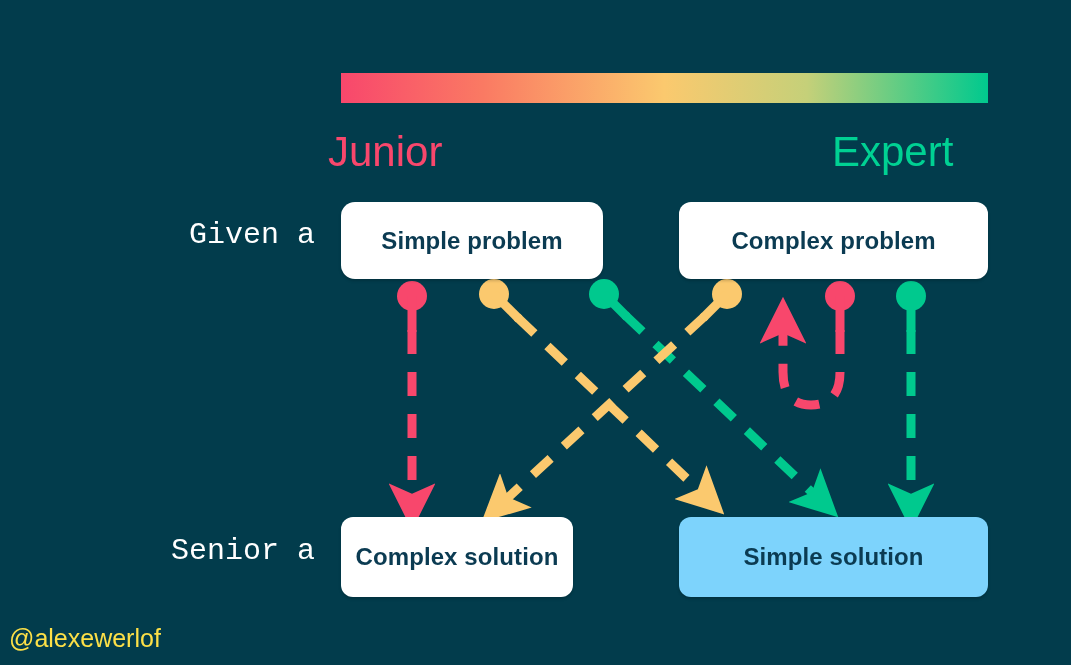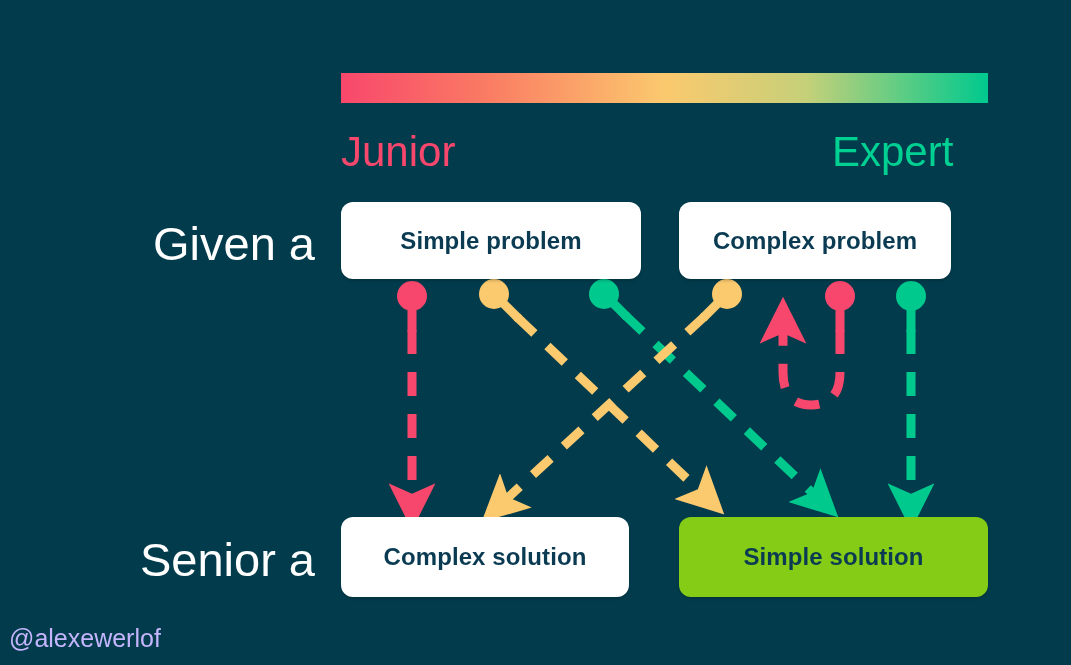--- a/index.html
+++ b/index.html
@@ -20,54 +20,55 @@
   }
 
   
   .level-label{
     position:absolute;
     font-size:42px;
     font-weight:400;
     line-height:1;
     white-space:nowrap;
   }
-  #lvl-junior{left:341px;top:131px;}
+  #lvl-junior{left:328px;top:131px;}
   #lvl-senior{left:593px;top:131px;}
   #lvl-expert{left:832px;top:131px;}
 
   
   .row-label{
     position:absolute;
     color:#ffffff;
-    font-size:47px;
+    font-size:30px;
     font-weight:400;
     line-height:1;
     white-space:nowrap;
     text-align:left;
+    font-family:Liberation Mono, monospace;
   }
   #row-given{right:756px;top:220px;}
   #row-creates{right:756px;top:536px;}
 
   
   .node{
     position:absolute;
     background:#ffffff;
     border-radius:12px;
     display:flex;
     align-items:center;
     justify-content:center;
     color:#0b3b52;
     font-size:24px;
     font-weight:bold;
     letter-spacing:.1px;
     box-shadow:0 2px 3px rgba(0,0,0,.18);
   }
-  #node-simple-problem  {left:341px;top:202px;width:300px;height:77px;}
-  #node-complex-problem {left:679px;top:202px;width:272px;height:77px;}
-  #node-complex-solution{left:341px;top:517px;width:288px;height:80px;}
+  #node-simple-problem  {left:341px;top:202px;width:262px;height:77px;border-radius:14px;}
+  #node-complex-problem {left:679px;top:202px;width:309px;height:77px;}
+  #node-complex-solution{left:341px;top:517px;width:232px;height:80px;}
   #node-simple-solution {left:679px;top:517px;width:309px;height:80px;}
 
   
   #arrows{position:absolute;left:0;top:0;width:1071px;height:665px;pointer-events:none;}
 
   
   #watermark{
     position:absolute;
     left:9px;top:626px;
     font-size:25px;
@@ -147,17 +148,17 @@
     <g>
       <circle cx="911" cy="296" r="15" fill="#00c98e"></circle>
       <line x1="911" y1="296" x2="911" y2="332" stroke="#00c98e" stroke-width="9"></line>
       <line x1="911" y1="330" x2="911" y2="505" stroke="#00c98e" stroke-width="9" stroke-dasharray="24 18" marker-end="url(#ah-green)"></line>
     </g>
   </svg>
 
   <div class="node" id="node-simple-problem" style="background: rgb(255, 255, 255); color: rgb(11, 59, 82);">Simple problem</div>
   <div class="node" id="node-complex-problem" style="background: rgb(255, 255, 255); color: rgb(11, 59, 82);">Complex problem</div>
   <div class="node" id="node-complex-solution" style="background: rgb(255, 255, 255); color: rgb(11, 59, 82);">Complex solution</div>
-  <div class="node" id="node-simple-solution" style="background: #84cc16; color: rgb(11, 59, 82);">Simple solution</div>
+  <div class="node" id="node-simple-solution" style="background: #7dd3fc; color: rgb(11, 59, 82);">Simple solution</div>
 
-  <div id="watermark" style="color:#c4b5fd">@alexewerlof</div>
+  <div id="watermark" style="color:#fde047">@alexewerlof</div>
 
 </div>
 
 </body></html>

